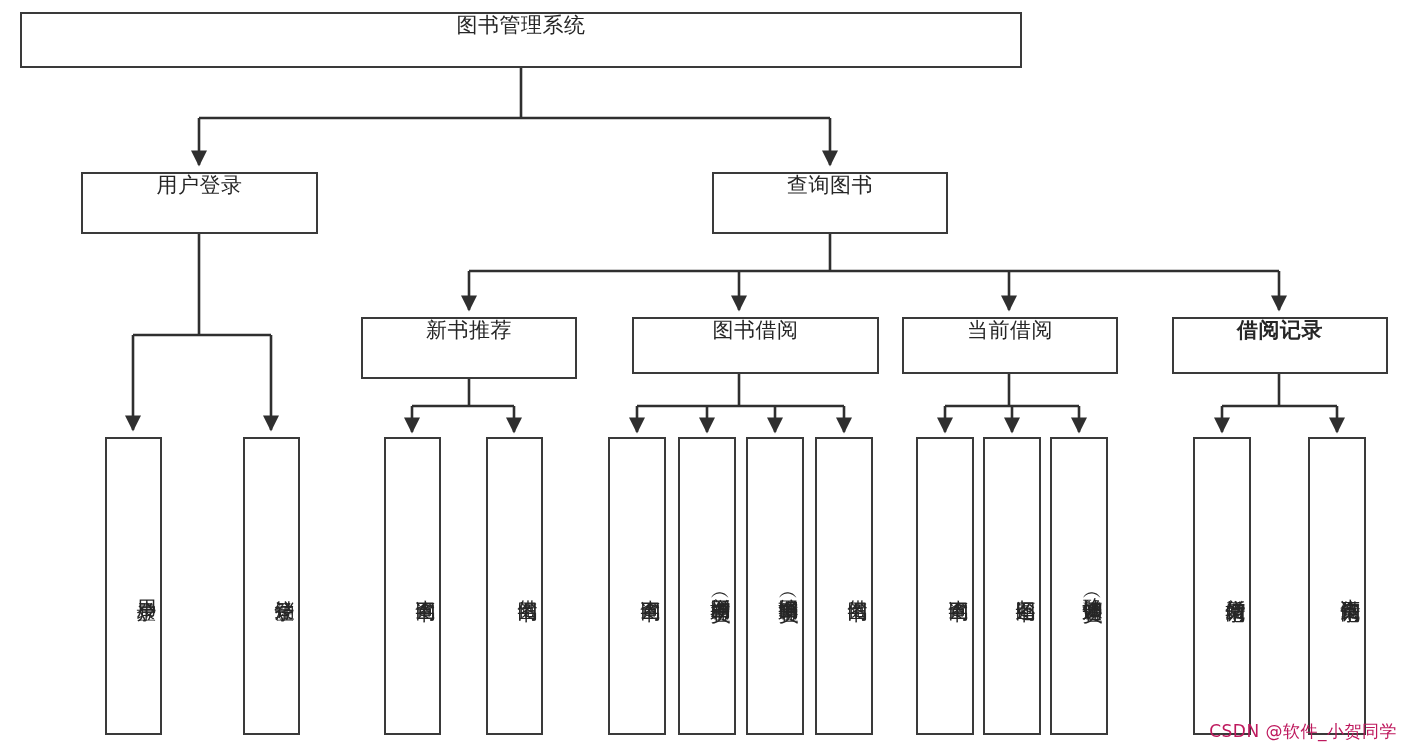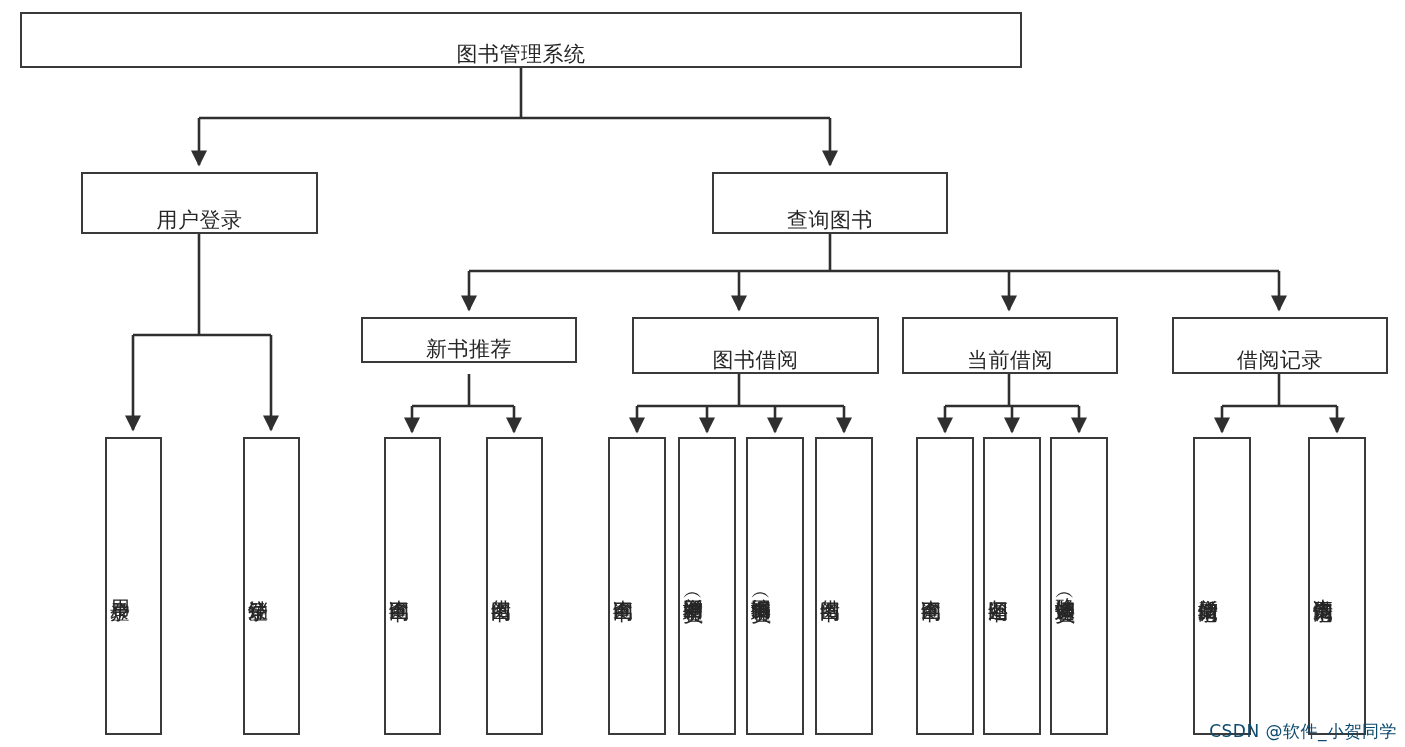--- a/index.html
+++ b/index.html
@@ -26,21 +26,21 @@
     top: 0;
     width: 1405px;
     height: 747px;
   }
   .node {
     position: absolute;
     box-sizing: border-box;
     border: 2.5px solid #3a3a3a;
     background: #ffffff;
     display: flex;
-    align-items: flex-end;
+    align-items: flex-start;
     justify-content: center;
     color: #262626;
   }
   .node.horiz {
     font-size: 21px;
     line-height: 1.1;
     letter-spacing: 0.5px;
   }
   .node.vert {
     writing-mode: vertical-rl;
@@ -58,21 +58,21 @@
   }
   .node .htext {
     display: block;
     text-align: center;
   }
   #watermark {
     position: absolute;
     right: 8px;
     bottom: 4px;
     font-size: 17px;
-    color: #0c4a6e;
+    color: #be185d;
     letter-spacing: 0.5px;
     white-space: nowrap;
     pointer-events: none;
   }
 </style>
 </head>
 <body>
 
 <div id="diagram-root">
 
@@ -130,30 +130,30 @@
     <span class="htext">图书管理系统</span>
   </div>
 
   <div class="node horiz" style="left:81px; top:172px; width:237px; height:62px;">
     <span class="htext">用户登录</span>
   </div>
   <div class="node horiz" style="left:712px; top:172px; width:236px; height:62px;">
     <span class="htext">查询图书</span>
   </div>
 
-  <div class="node horiz" style="left:361px; top:317px; width:216px; height:46px;">
+  <div class="node horiz" style="left:361px; top:317px; width:216px; height:62px;">
     <span class="htext">新书推荐</span>
   </div>
   <div class="node horiz" style="left:632px; top:317px; width:247px; height:57px;">
     <span class="htext">图书借阅</span>
   </div>
   <div class="node horiz" style="left:902px; top:317px; width:216px; height:57px;">
     <span class="htext">当前借阅</span>
   </div>
-  <div class="node horiz" style="left:1172px; top:317px; width:216px; height:57px;">
+  <div class="node horiz" style="left:1172px; top:317px; width:216px; height:57px;font-weight:bold;">
     <span class="htext">借阅记录</span>
   </div>
 
   <div class="node vert" style="left:105px; top:437px; width:57px; height:298px;">
     <span class="vtext">用户登录</span>
   </div>
   <div class="node vert" style="left:243px; top:437px; width:57px; height:298px;">
     <span class="vtext">注销登录</span>
   </div>
 

